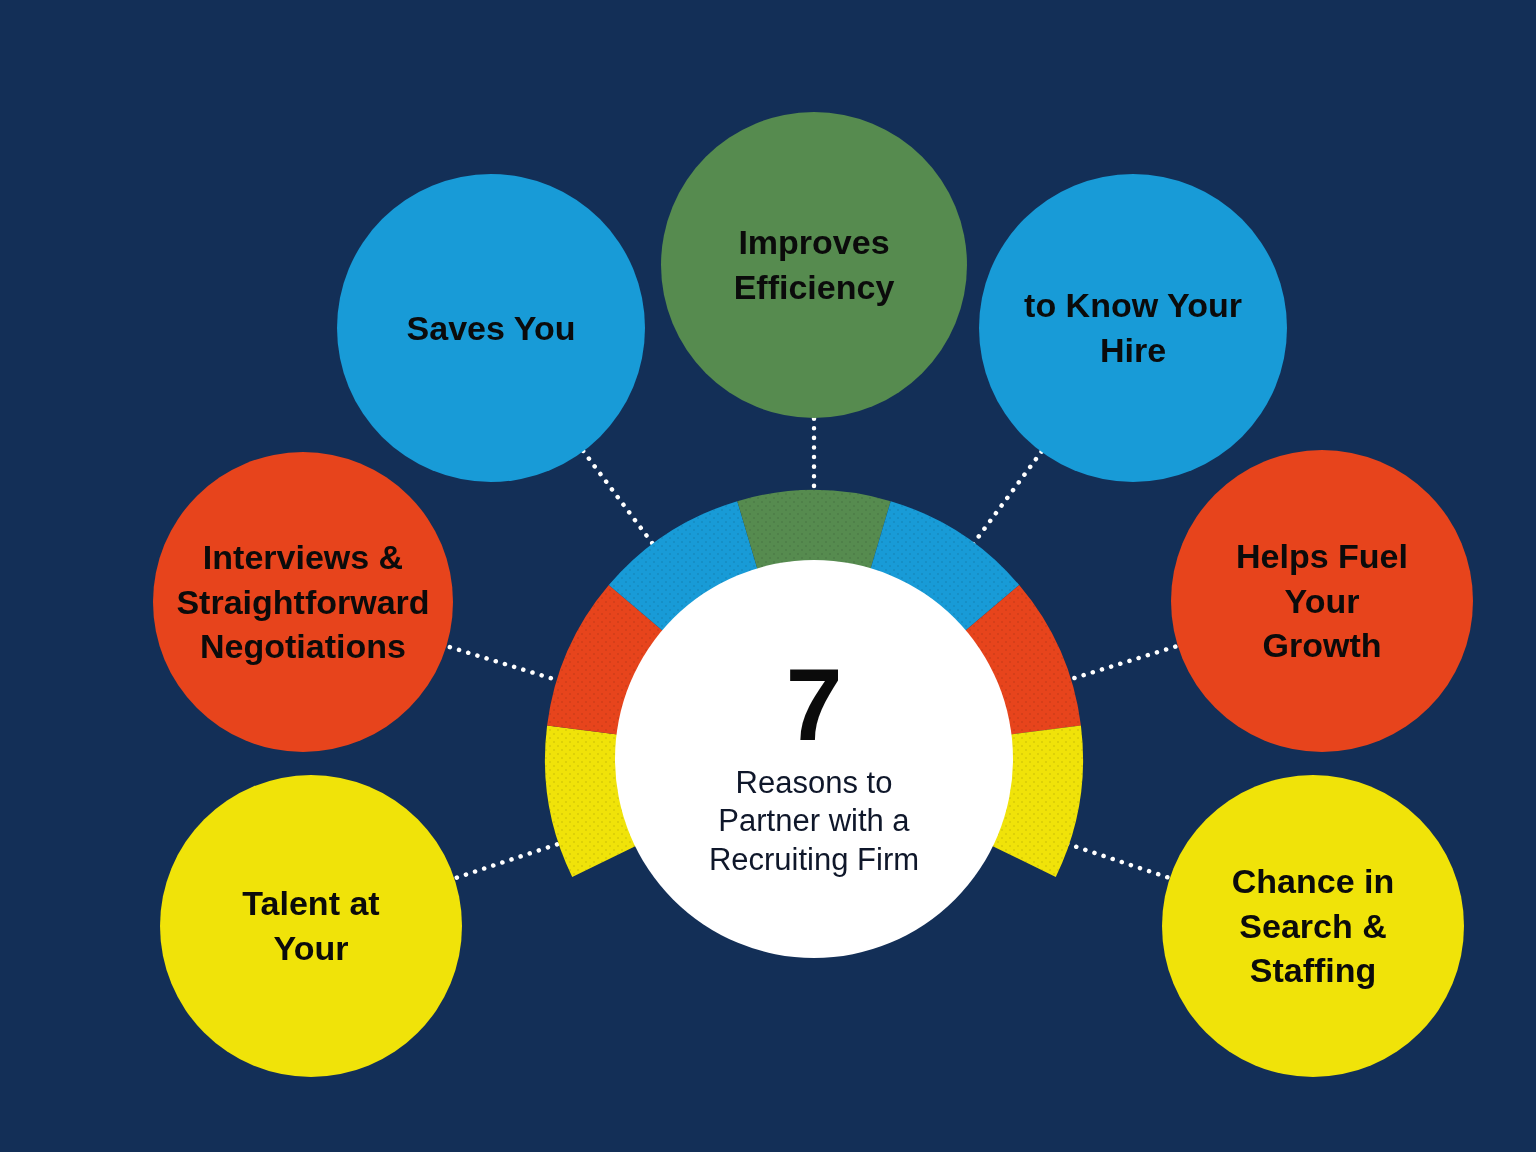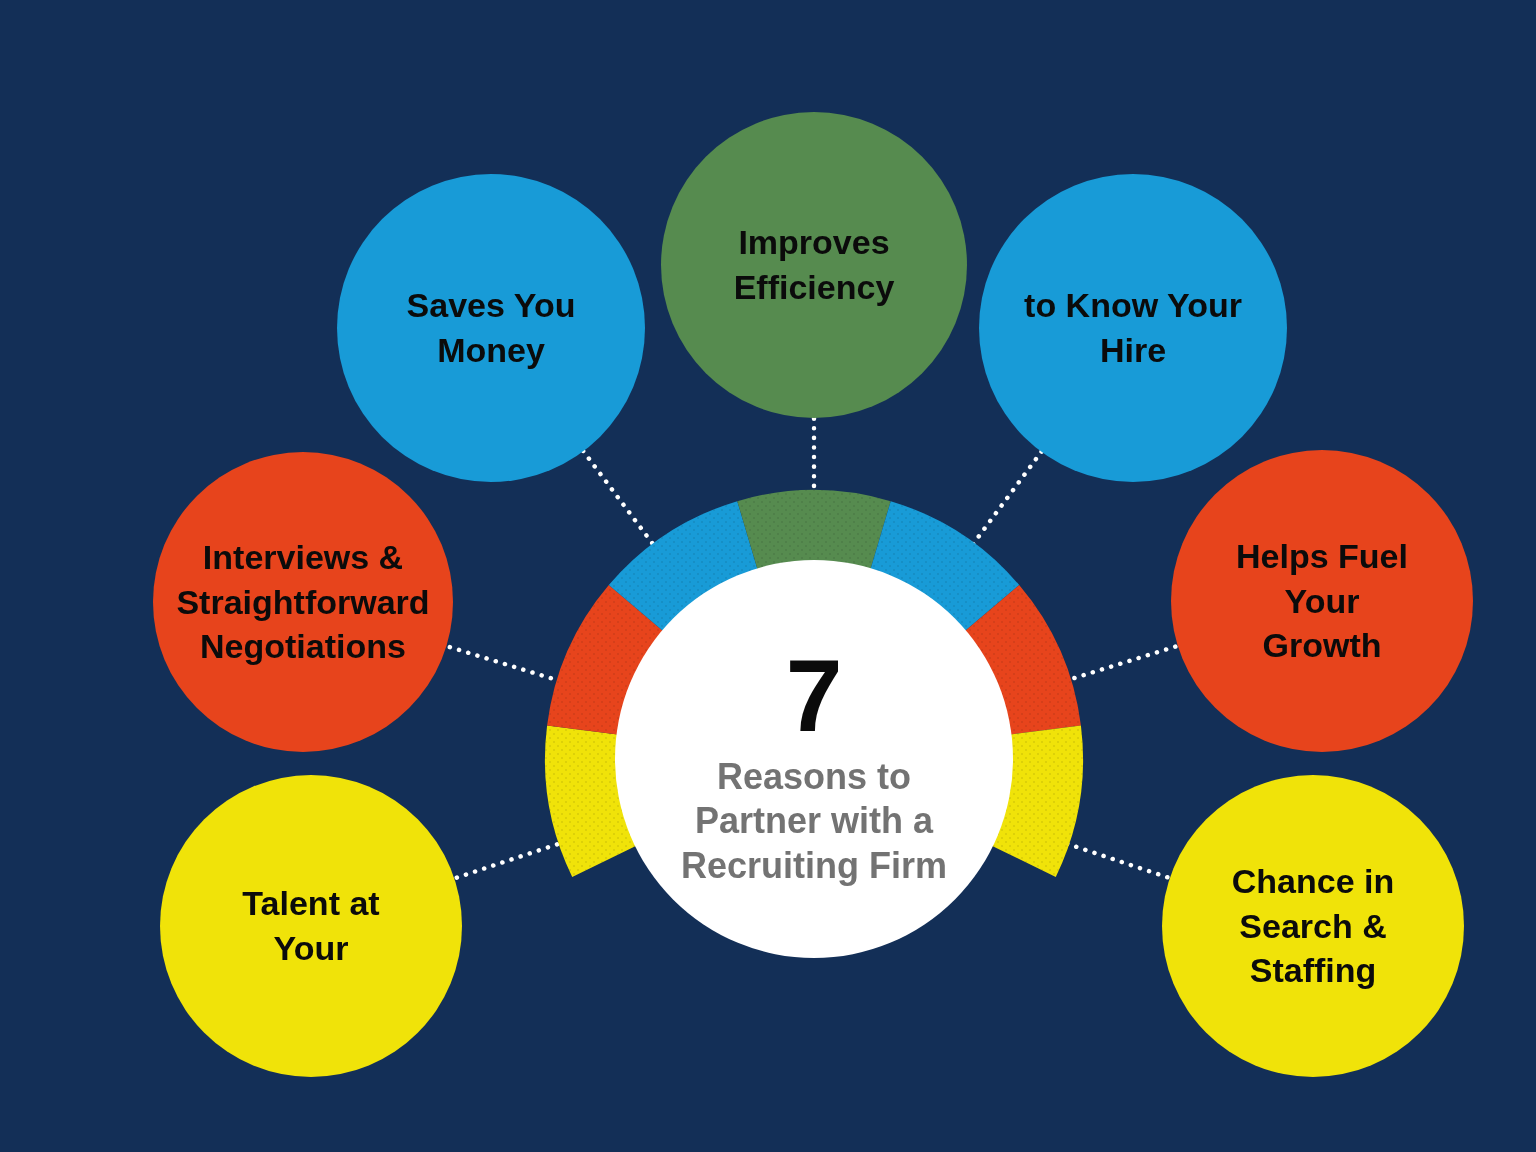--- a/index.html
+++ b/index.html
@@ -42,24 +42,24 @@
   }
   .center-number{
     font-weight:bold;
     font-size:102px;
     line-height:0.95;
     color:#0B0B0B;
     margin-top:18px;
   }
   .center-title{margin-top:10px;}
   .center-line{
-    font-weight:bold;
-    font-size:36px;
+    font-weight:normal;
+    font-size:31px;
     line-height:1.24;
-    color:#737373;
+    color:#0f172a;
   }
 </style>
 </head>
 <body>
 
 <div class="stage" style="background: rgb(19, 47, 87);">
   <svg class="layer" id="diagram-svg" width="1536" height="1152" viewBox="0 0 1536 1152">
       <defs>
         <pattern id="dotpat" width="8" height="8" patternUnits="userSpaceOnUse">
           <circle cx="2" cy="2" r="1" fill="rgba(0,0,0,0.10)"></circle>
@@ -125,21 +125,20 @@
       <div class="satellite texture" style="left: 109px; top: 452px; width: 300px; height: 300px; background: rgb(231, 68, 28);">
         <div class="sat-label">
           <span>Interviews &amp;</span>
           <span>Straightforward</span>
           <span>Negotiations</span>
         </div>
       </div>
       <div class="satellite texture" style="left: 293px; top: 174px; width: 308px; height: 308px; background: rgb(24, 155, 215);">
         <div class="sat-label">
           <span>Saves You</span>
-          <span>Money</span>
         </div>
       </div>
     </div>
 
   <div class="center-circle" id="center-circle" style="left: 571px; top: 560px; width: 398px; height: 398px;">
     <div class="center-number">7</div>
     <div class="center-title">
       <div class="center-line">Reasons to</div>
       <div class="center-line">Partner with a</div>
       <div class="center-line">Recruiting Firm</div>

